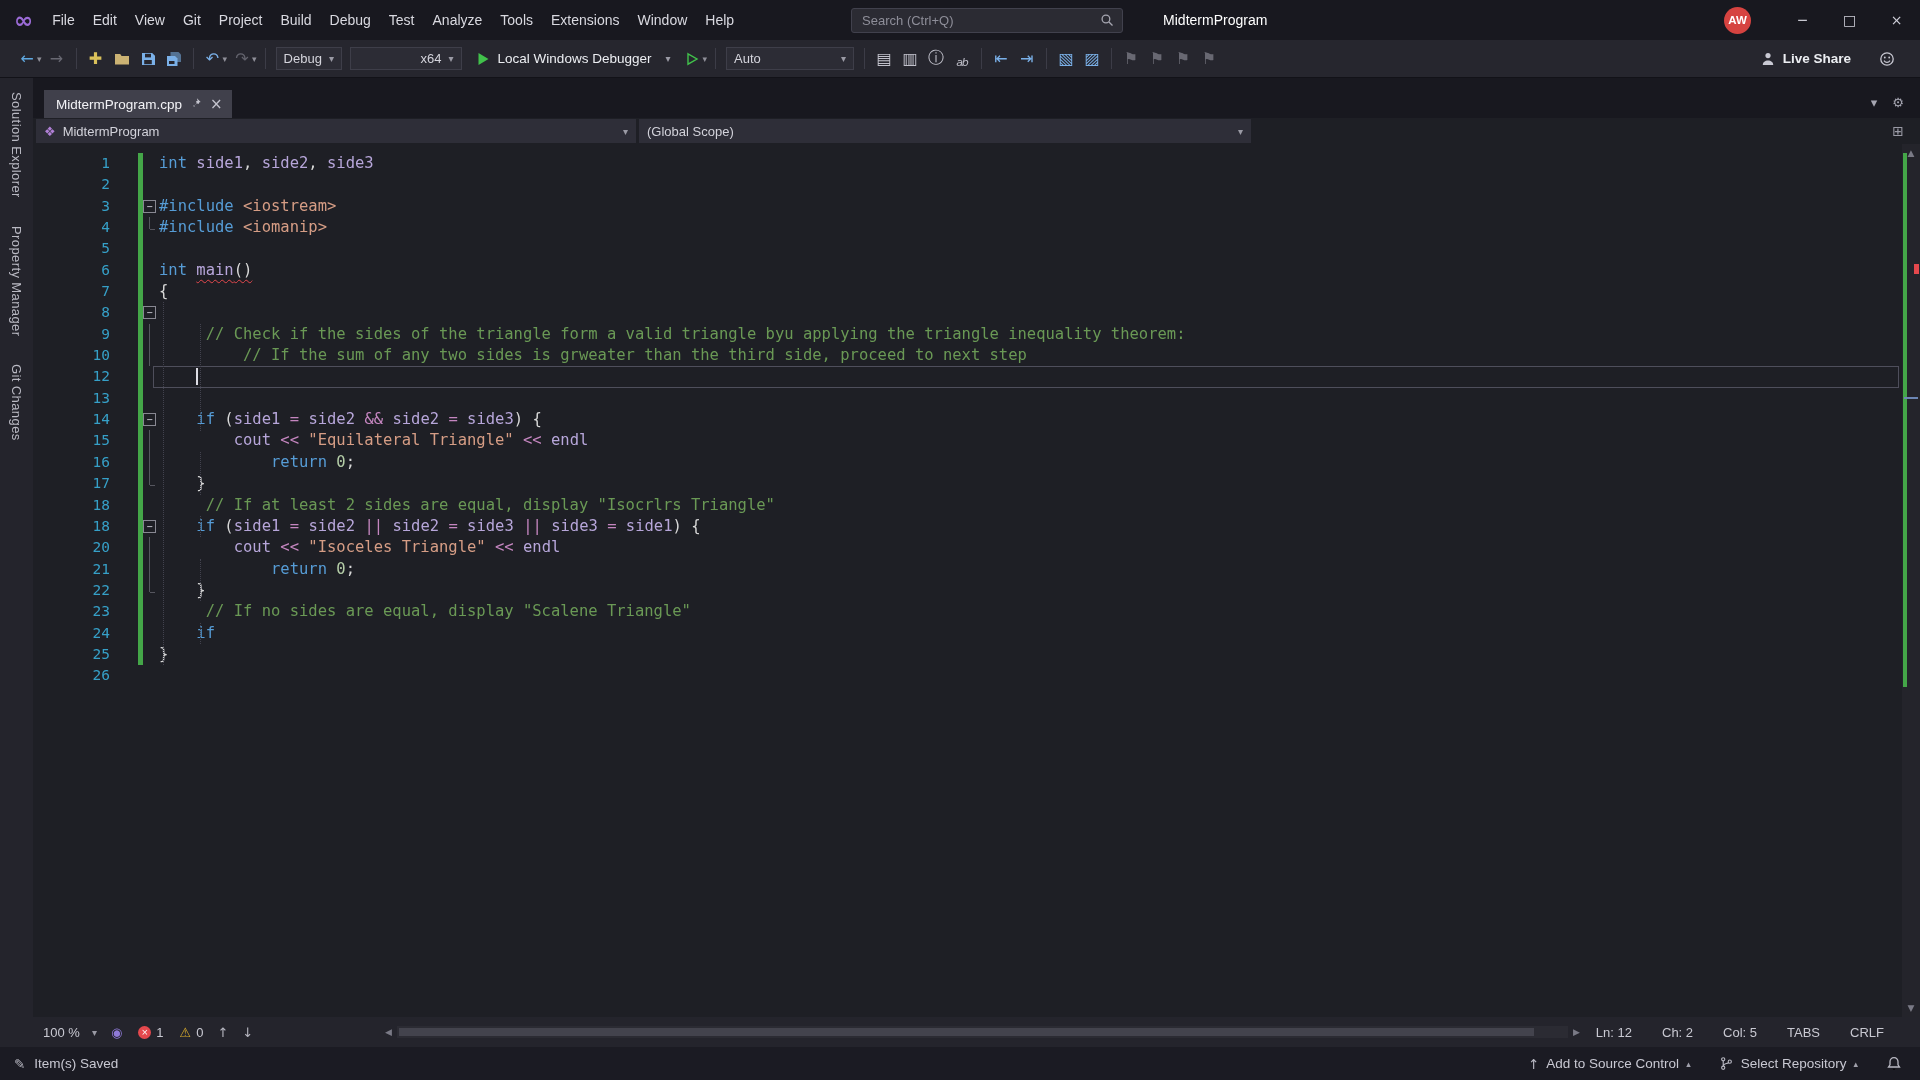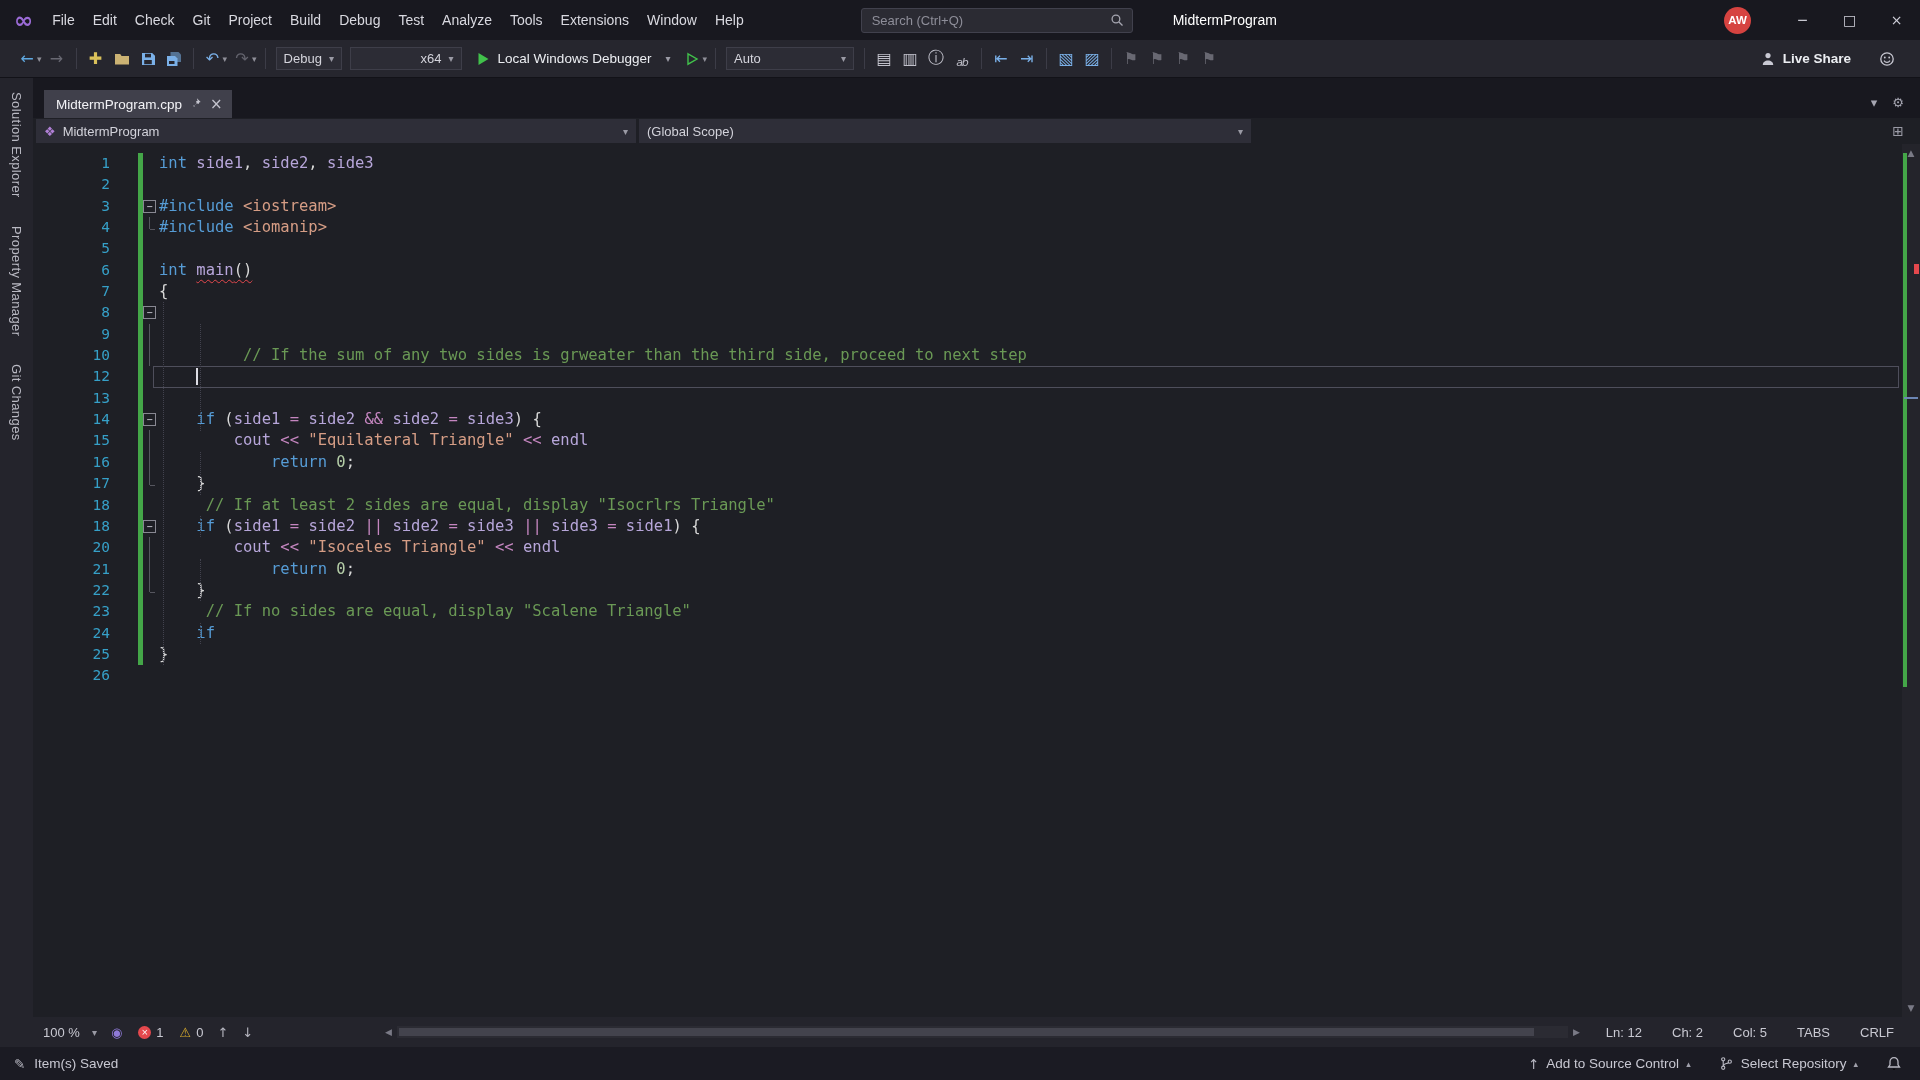--- a/index.html
+++ b/index.html
@@ -122,21 +122,21 @@
   .errbadge { display:flex; align-items:center; gap:5px; margin-left:16px; }
   .errdot { width:13px; height:13px; border-radius:50%; background:var(--error,#e5484d); color:#fff;
             font-size:8.5px; line-height:13px; text-align:center; font-family:"DejaVu Sans",sans-serif; }
   .warnico { color:var(--warning,#dcae2c); font-family:"DejaVu Sans",sans-serif; font-size:13px; }
   .navarrow { margin-left:14px; font-family:"DejaVu Sans",sans-serif; color:#b6b6c0; font-size:13px; }
   .hscroll { position:absolute; left:352px; right:340px; top:8px; height:14px; display:flex;
              align-items:center; color:#7a7a86; }
   .hs-arrow { font-size:9px; font-family:"DejaVu Sans",sans-serif; }
   .hs-track { flex:1; height:12px; background:#2b2b33; margin:0 5px; position:relative; }
   .hs-thumb { position:absolute; left:2px; right:34px; top:2px; bottom:2px; background:#43434d; }
-  .bb-right { margin-left:auto; display:flex; gap:30px; padding-right:26px; }
+  .bb-right { margin-left:auto; display:flex; gap:30px; padding-right:36px; }
 
   
   #statusbar { position:absolute; left:0; right:0; bottom:0; height:33px; background:#1b1b23;
                display:flex; align-items:center; color:#c8c8d2; font-size:13.5px; }
   .sb-left { display:flex; align-items:center; gap:9px; padding-left:14px; }
   .sb-ico { font-family:"DejaVu Sans",sans-serif; color:#b8b8c2; display:flex; align-items:center; }
   .sb-ico svg { width:15px; height:15px; }
   .sb-right { margin-left:auto; display:flex; align-items:center; gap:28px; padding-right:18px; }
   .sb-item { display:flex; align-items:center; gap:7px; white-space:nowrap; }
   .sb-caret { font-size:9px; font-family:"DejaVu Sans",sans-serif; color:#a0a0ab; }
@@ -196,21 +196,21 @@
   </defs>
 </svg>
 
 <div id="app">
 
   <div id="titlebar">
     <span class="logo">∞</span>
     <div id="menu-bar">
         <span class="menu-item">File</span>
         <span class="menu-item">Edit</span>
-        <span class="menu-item">Check</span>
+        <span class="menu-item">View</span>
         <span class="menu-item">Git</span>
         <span class="menu-item">Project</span>
         <span class="menu-item">Build</span>
         <span class="menu-item">Debug</span>
         <span class="menu-item">Test</span>
         <span class="menu-item">Analyze</span>
         <span class="menu-item">Tools</span>
         <span class="menu-item">Extensions</span>
         <span class="menu-item">Window</span>
         <span class="menu-item">Help</span>
@@ -398,21 +398,21 @@
         <div class="crow">
           <span class="cnum">8</span>
           <span class="chbar"></span>
           <span class="foldbox">−</span>
           <span class="ctext"><span class="tk-pl">    </span></span>
         </div>
         <div class="crow">
           <span class="cnum">9</span>
           <span class="chbar"></span>
           <span class="rail-mid"></span>
-          <span class="ctext"><span class="tk-pl">     </span></span>
+          <span class="ctext"><span class="tk-pl">     </span><span class="tk-cm">// Check if the sides of the triangle form a valid triangle byu applying the triangle inequality theorem:</span></span>
         </div>
         <div class="crow">
           <span class="cnum">10</span>
           <span class="chbar"></span>
           <span class="rail-mid"></span>
           <span class="ctext"><span class="tk-pl">         </span><span class="tk-cm">// If the sum of any two sides is grweater than the third side, proceed to next step</span></span>
         </div>
         <div class="crow cur">
           <span class="cnum">12</span>
           <span class="chbar"></span>

